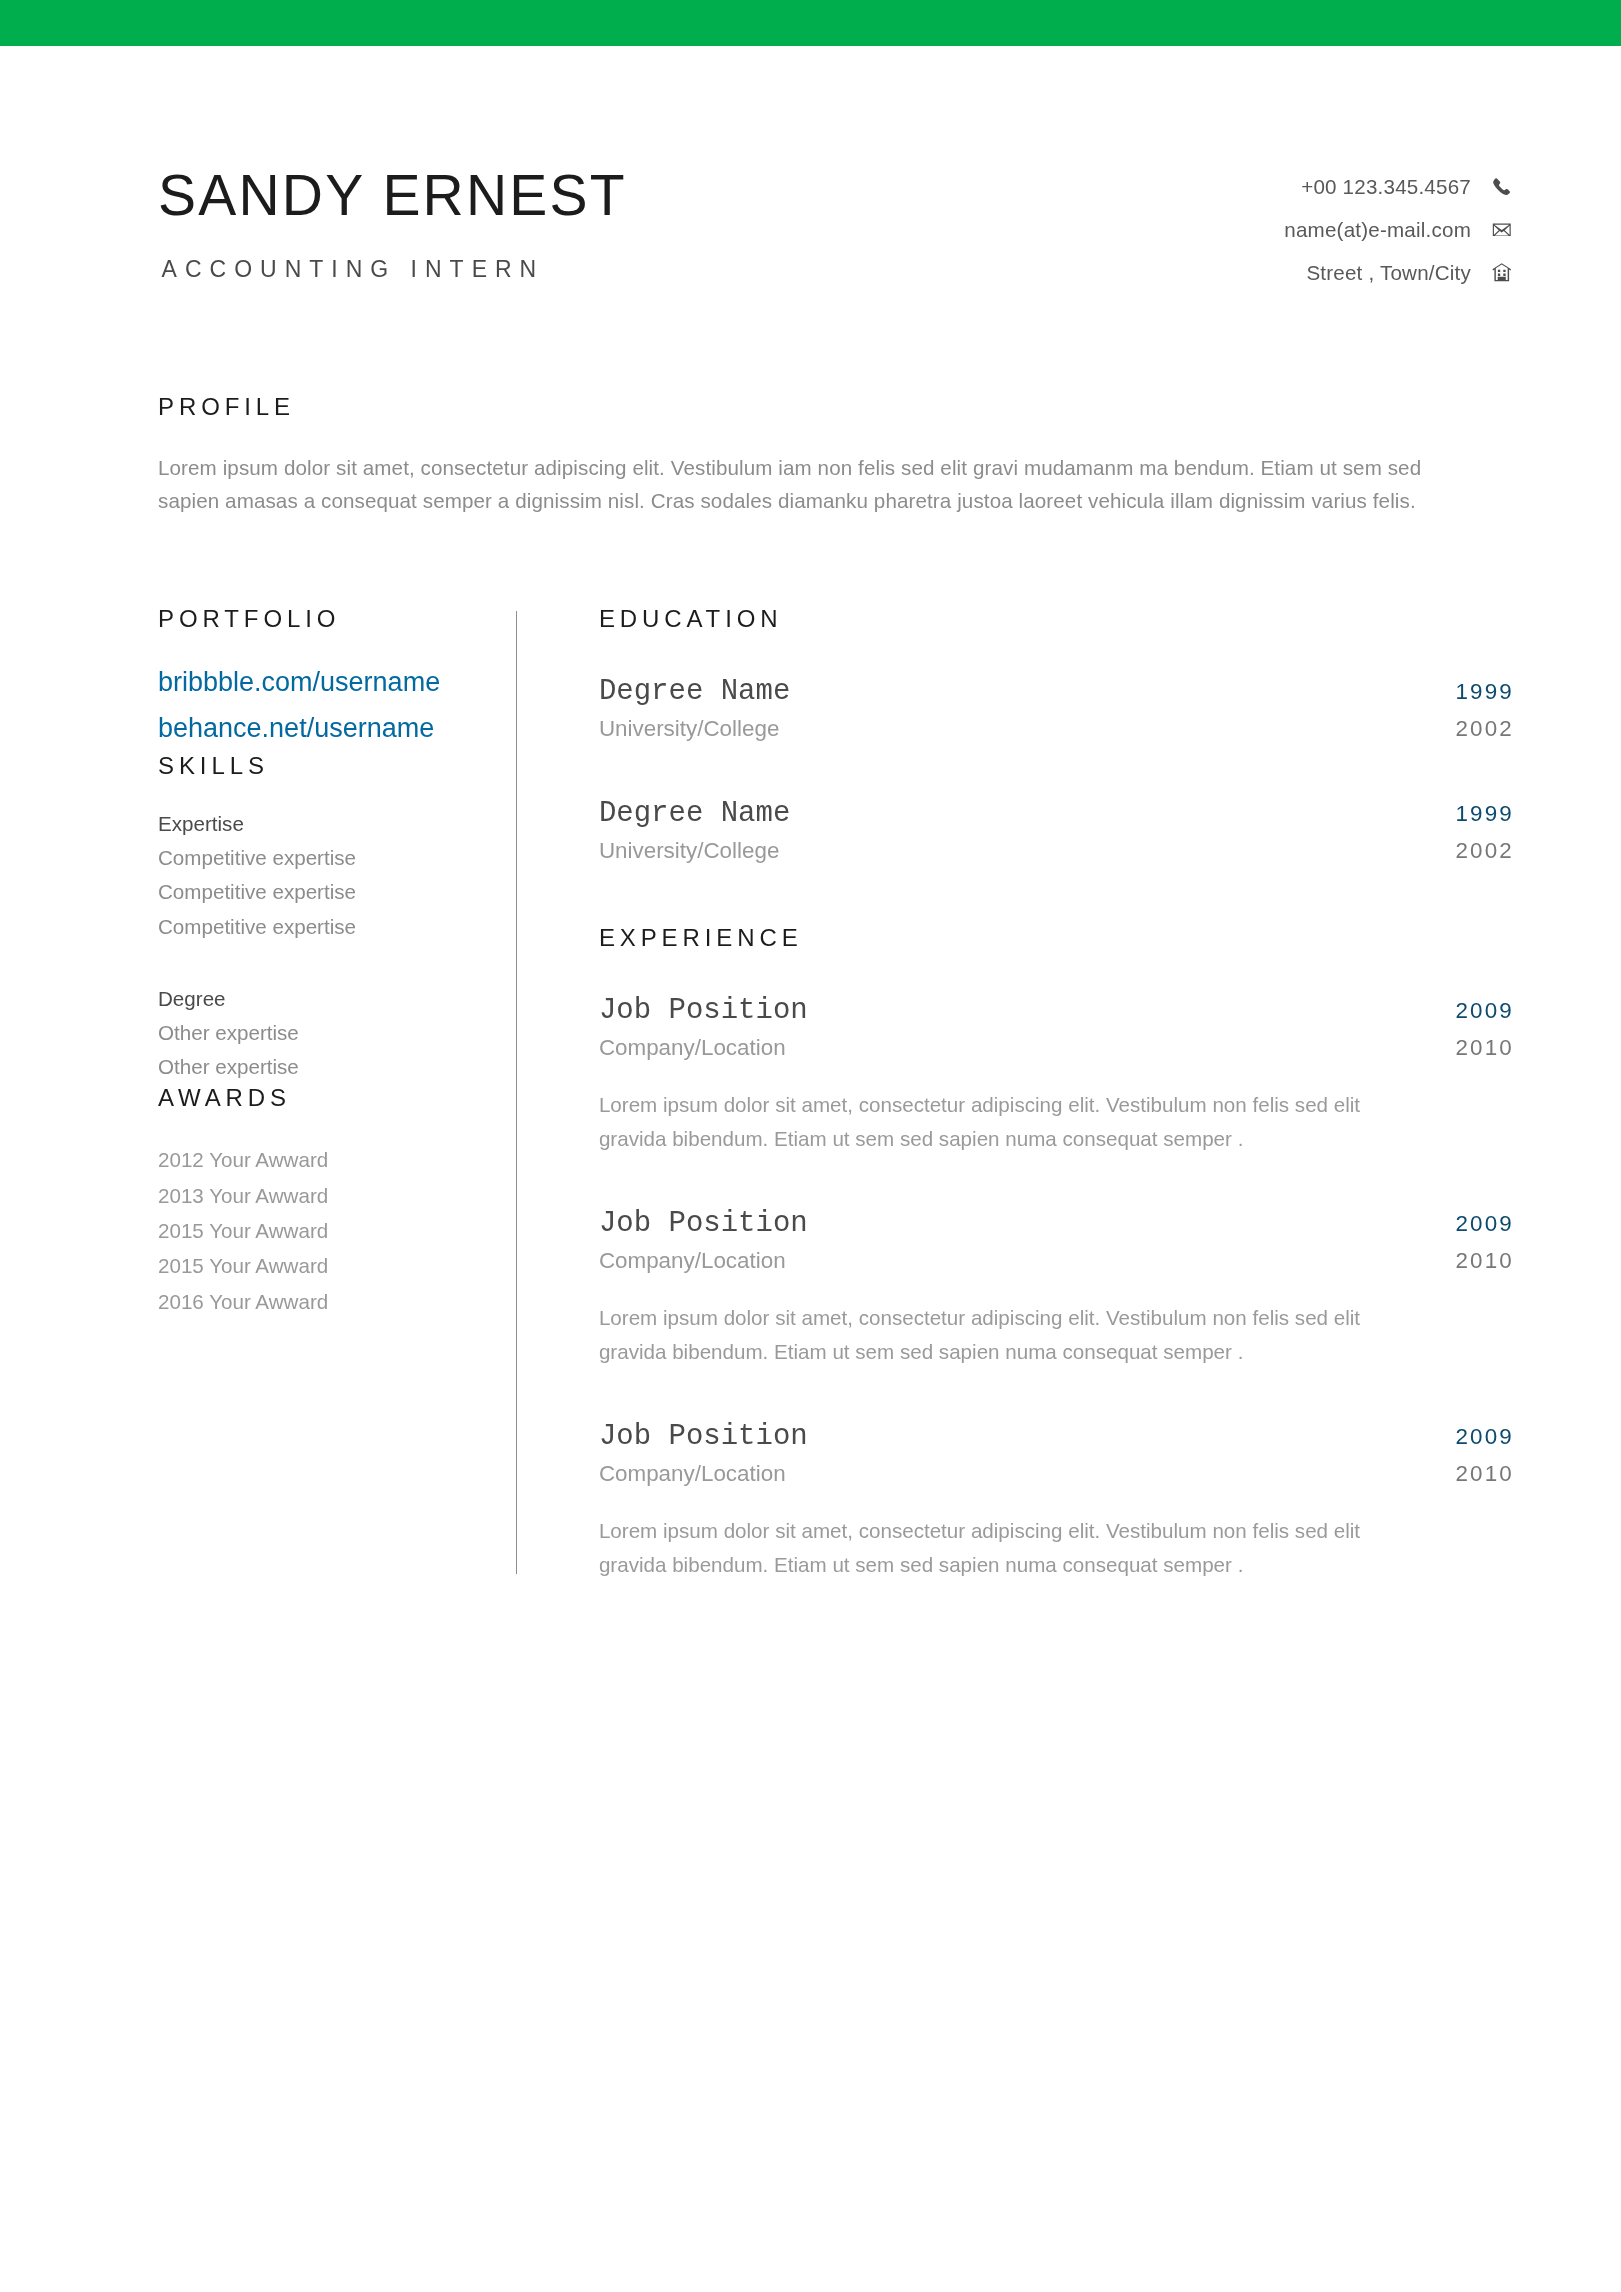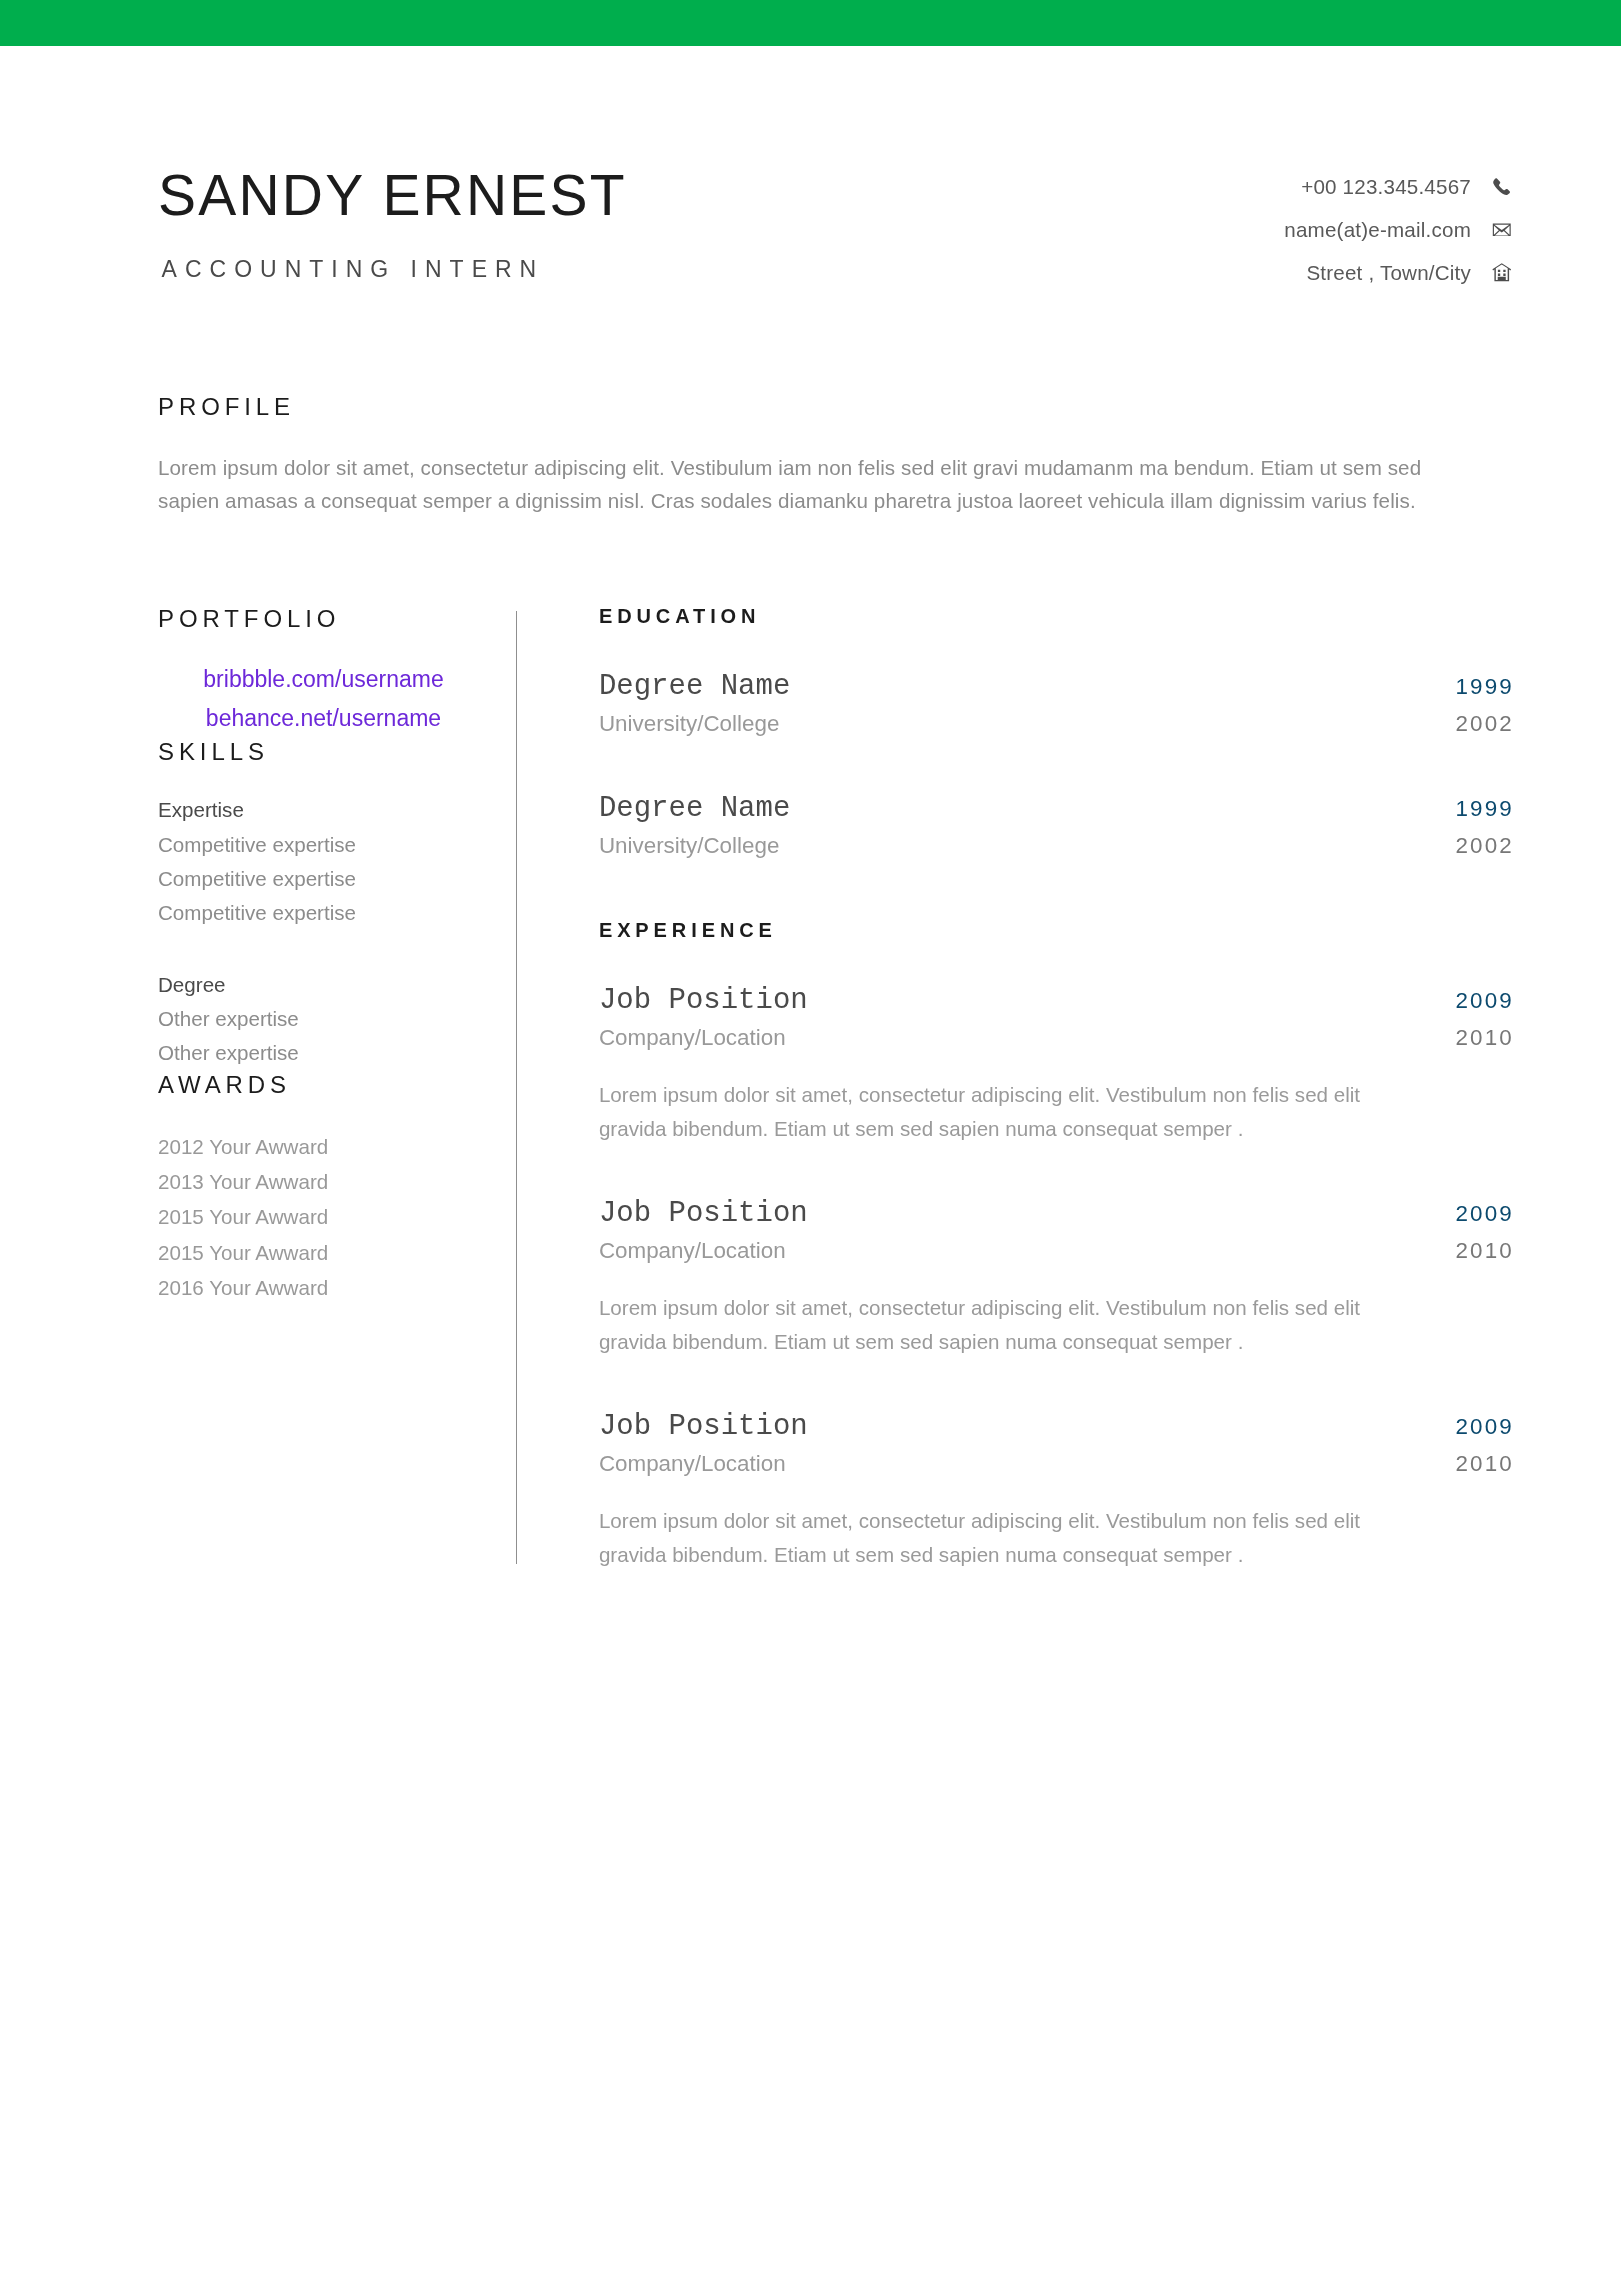--- a/index.html
+++ b/index.html
@@ -142,24 +142,23 @@
   .lc-heading {
     font-size: 24px;
     font-weight: 400;
     letter-spacing: 4.9px;
     color: #1c1c1c;
     margin: 0 0 0 0;
     white-space: nowrap;
   }
   .link-list { margin-top: 27px; }
   .link-item {
-    font-size: 23px;
-    color: #6d28d9;
+    font-size: 27px;
+    color: #0369a1;
     line-height: 1.7;
-    text-align: center;
   }
 
   .skill-group { margin-top: 27px; }
   .skill-group + .skill-group { margin-top: 38px; }
   .skill-group-title {
     font-size: 20.6px;
     color: #4a4a4a;
     line-height: 1.66;
   }
   .skill-item {
@@ -171,22 +170,22 @@
   .awards-list { margin-top: 30px; }
   .award-item {
     font-size: 20.6px;
     color: #999999;
     line-height: 1.72;
   }
 
   
   .rc-block + .rc-block { margin-top: 57px; }
   .rc-heading {
-    font-size: 20px;
-    font-weight: 700;
+    font-size: 24px;
+    font-weight: 400;
     letter-spacing: 4.9px;
     color: #1c1c1c;
     margin: 0;
     white-space: nowrap;
   }
 
   .entry { margin-top: 38px; }
   .entry + .entry { margin-top: 47px; }
   .entry-row {
     display: flex;

